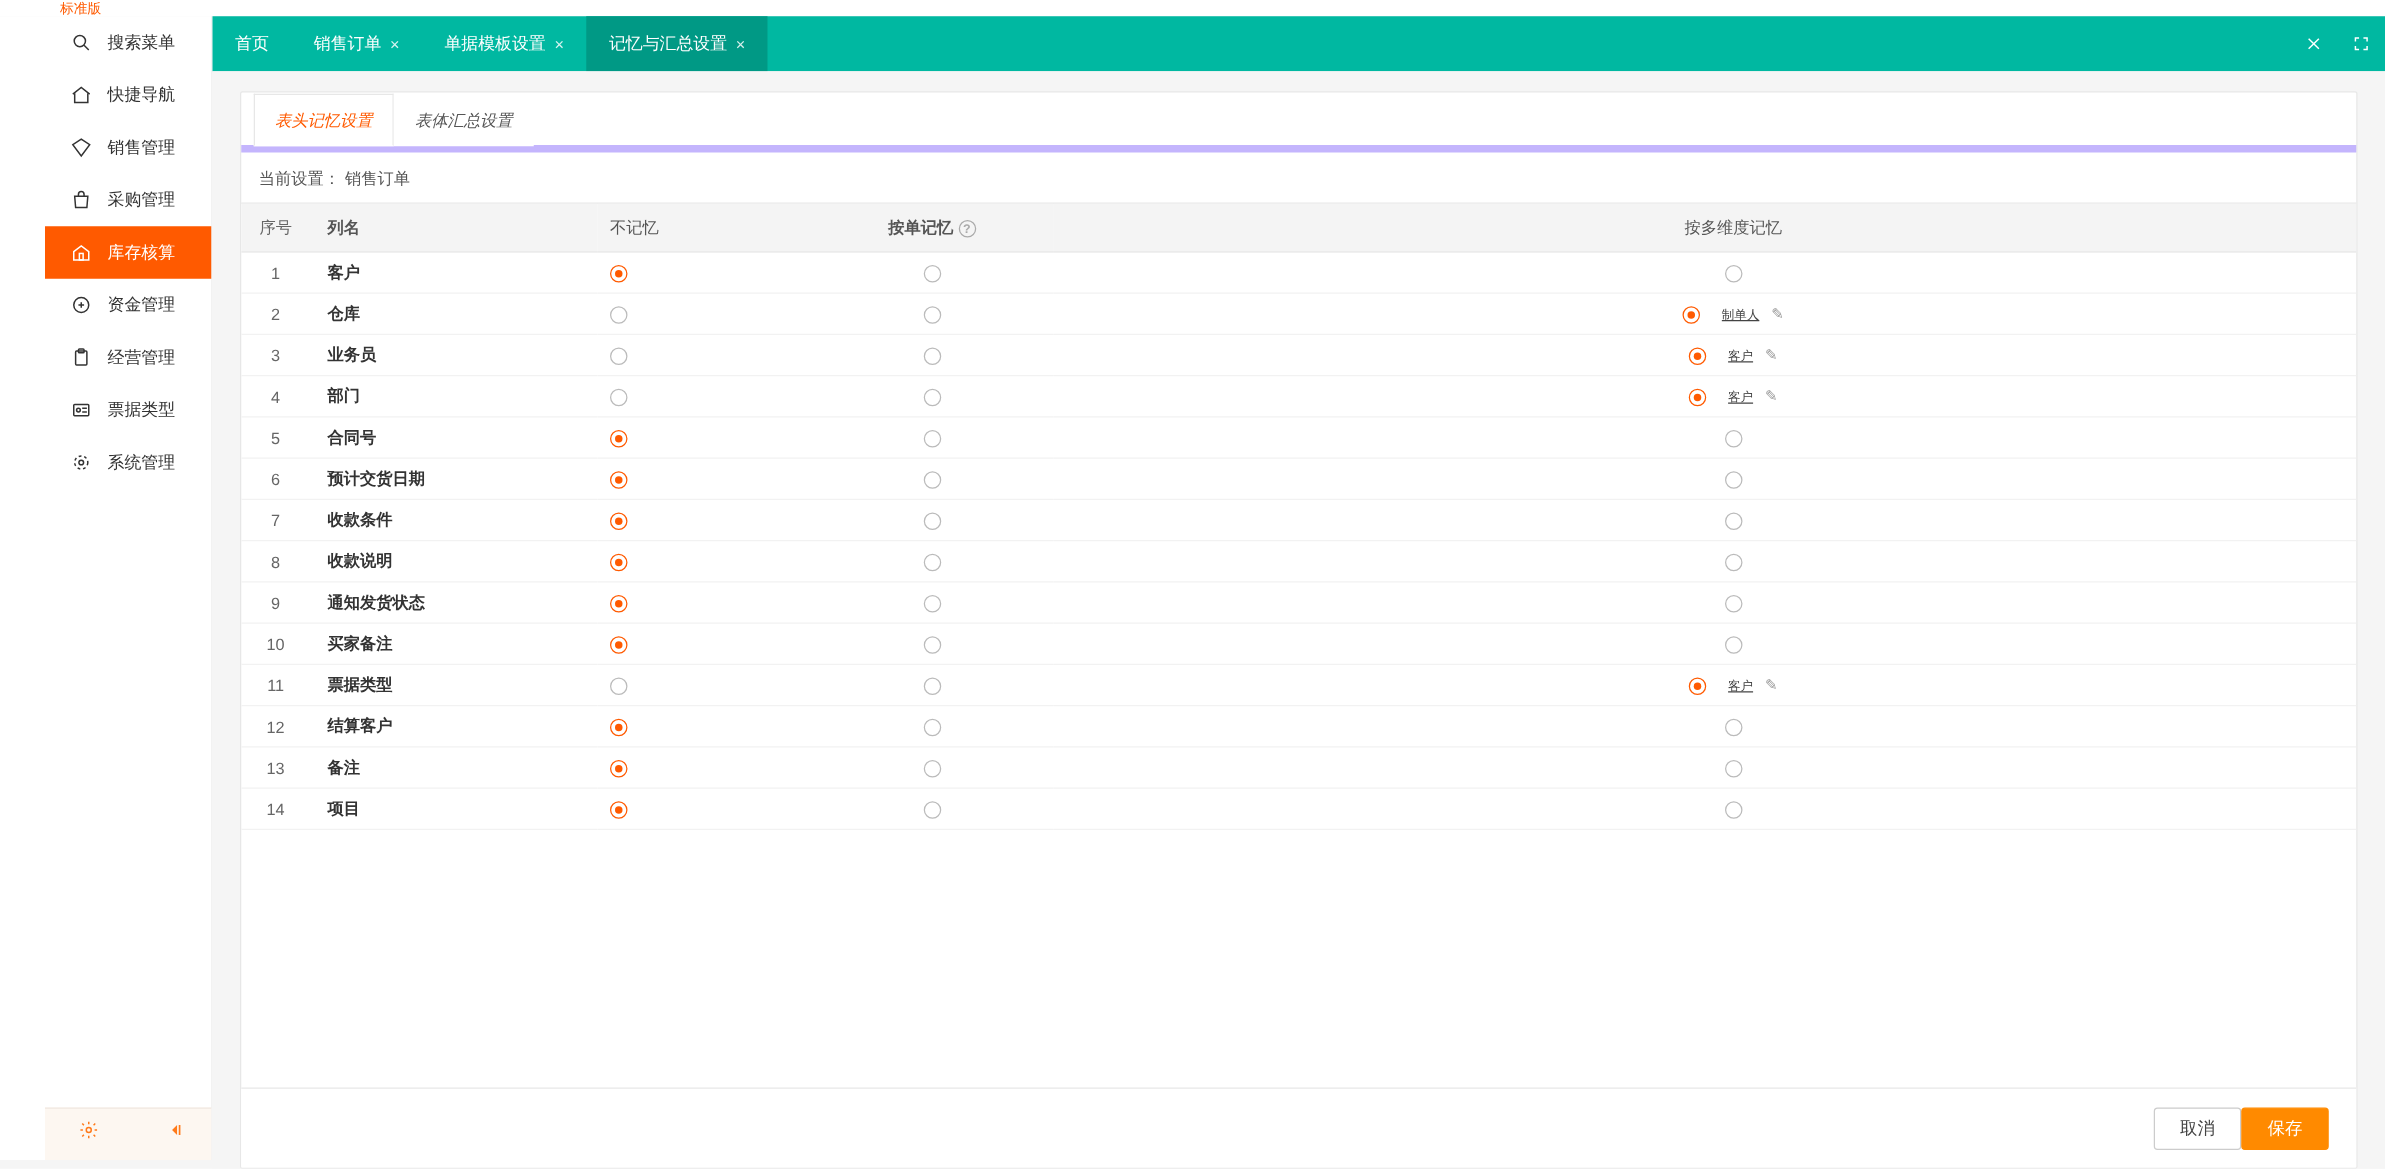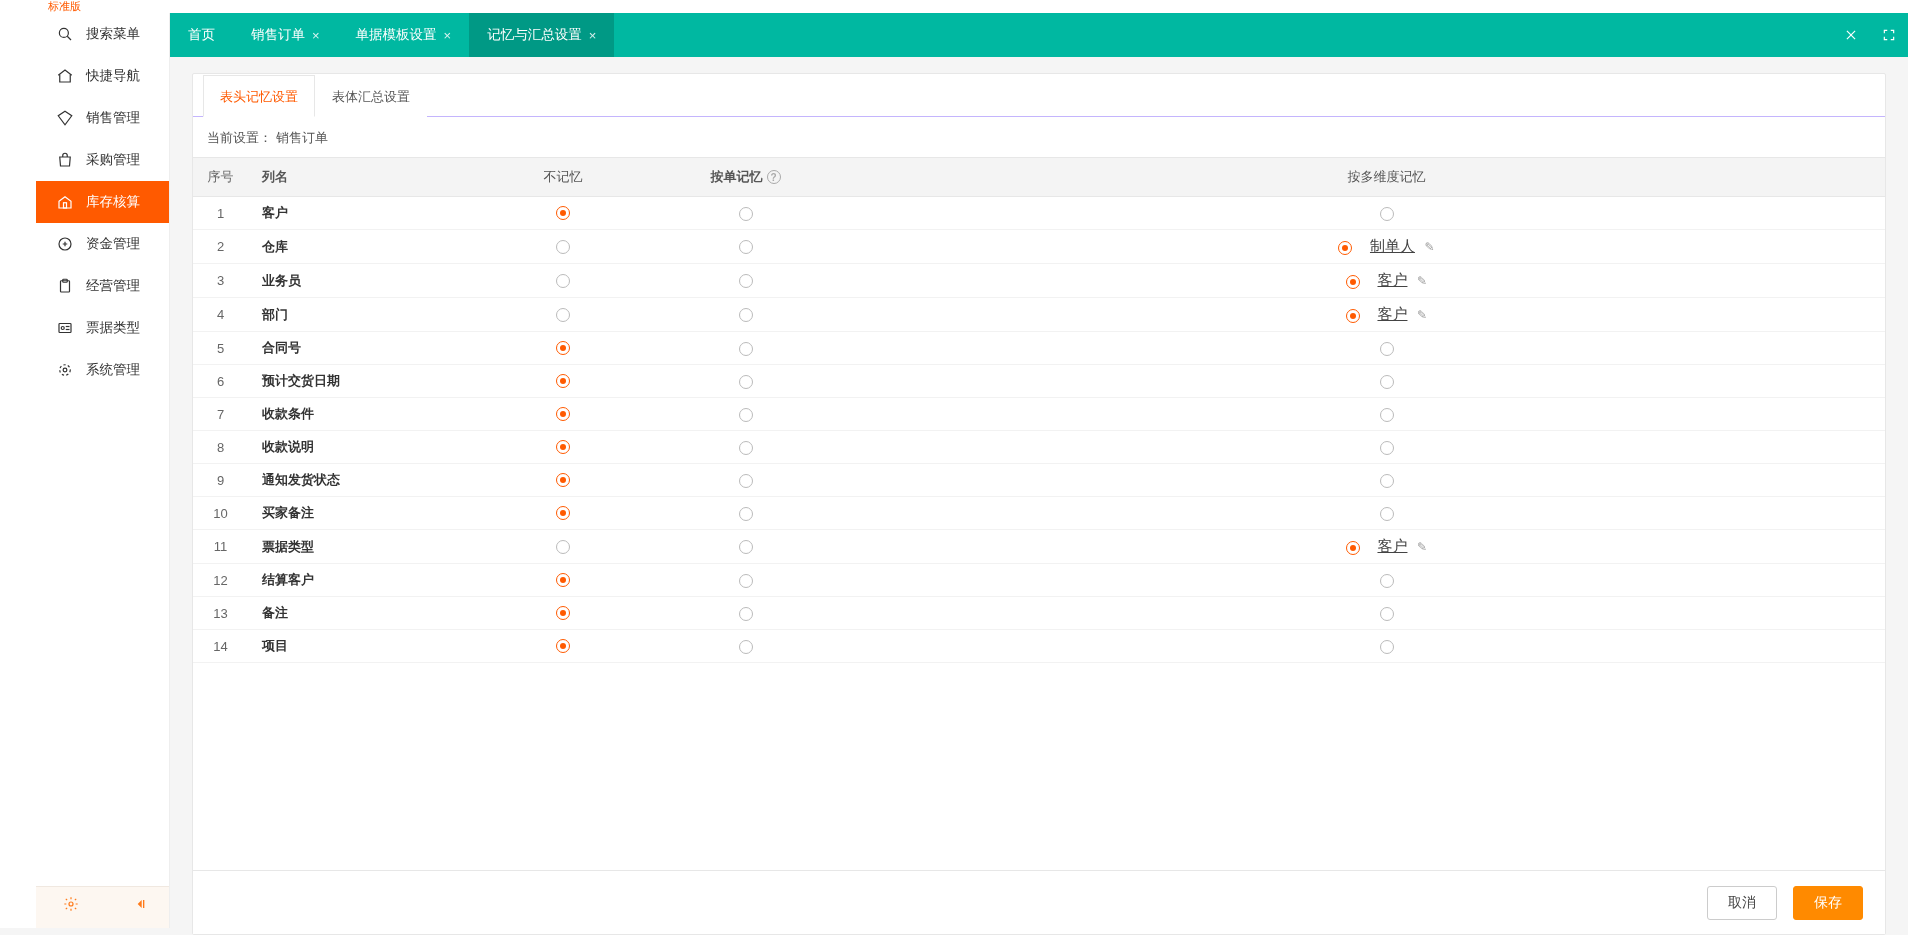--- a/index.html
+++ b/index.html
@@ -30,49 +30,49 @@
 .tab-bar .tab.active { background: #009985; }
 .tab-bar .tab .close { margin-left: 7px; font-size:13px; opacity:.85; }
 .tab-bar .right { margin-left:auto; display:flex; align-items:center; }
 .tab-bar .right .rbtn { width:38px; height:44px; display:flex; align-items:center; justify-content:center; cursor:pointer; }
 
 
 .content { flex:1; padding: 16px 22px 0 22px; display:flex; flex-direction:column; position:relative; background:#f5f5f5;}
 .card { background:#fff; flex:1; display:flex; flex-direction:column; border:1px solid #e7e7e7; border-radius:2px;}
 
 
-.subtab-row { display:flex; border-bottom:1px solid #c4b5fd; padding-left:10px;}
+.subtab-row { display:flex; border-bottom:6px solid #c4b5fd; padding-left:10px;font-style:italic;}
 .subtab { padding:12px 16px 10px; font-size:13px; color:#555; cursor:pointer; border:1px solid transparent; position:relative; top:1px; background:#fff;}
 .subtab.active { color:#ff5a00; border-color:#e7e7e7; border-bottom-color:#fff;}
 
 .cur-setting { padding:12px 14px 10px; font-size:13px; color:#555; border-bottom:1px solid #e7e7e7;}
 .cur-setting span.lbl { margin-right:4px;}
 
 
 .tbl { flex:1; overflow:auto;}
 .tbl table { width:100%; border-collapse:collapse; font-size:13px; color:#333;}
 .tbl th { background:#f4f4f4; font-weight:400; color:#555; text-align:left; padding:10px 10px; border-bottom:1px solid #e7e7e7;}
 .tbl td { padding:7px 10px; border-bottom:1px solid #f2f2f2;}
 .tbl th.col-idx, .tbl td.col-idx { width:55px; text-align:center; color:#666;}
 .tbl th.col-name, .tbl td.col-name { width:230px; padding-left:14px;font-weight:bold;}
-.tbl th.col-r1, .tbl td.col-r1 { width:170px; text-align:center;font-family:Liberation Mono, monospace;}
+.tbl th.col-r1, .tbl td.col-r1 { width:170px; text-align:left;}
 .tbl th.col-r2, .tbl td.col-r2 { width:195px; text-align:center;font-weight:bold;}
 .tbl th.col-r3, .tbl td.col-r3 { text-align:center; padding-left:55px;}
 .help-icon { display:inline-block; width:14px; height:14px; border:1px solid #aaa; border-radius:50%; font-size:10px; line-height:13px; text-align:center; color:#aaa; margin-left:4px;}
 
 
 .radio { display:inline-block; width:14px; height:14px; border:1px solid #bbb; border-radius:50%; position:relative; vertical-align:middle; cursor:pointer; background:#fff;}
 .radio.on { border-color:#ff5a00;}
 .radio.on::after { content:""; position:absolute; left:3px; top:3px; width:6px; height:6px; background:#ff5a00; border-radius:50%;}
 
-.dim-link { margin-left:14px; color:#444; text-decoration:underline; font-size:15px; cursor:pointer;}
+.dim-link { margin-left:14px; color:#444; text-decoration:underline; font-size:10px; cursor:pointer;}
 .edit-icon { margin-left:6px; color:#999; font-size:12px; cursor:pointer;}
 
 
-.footer { height:64px; border-top:1px solid #e7e7e7; display:flex; align-items:center; justify-content:flex-end; padding-right:22px; gap:16px; background:#fff;}
+.footer { height:64px; border-top:1px solid #e7e7e7; display:flex; align-items:center; justify-content:flex-end; padding-right:22px; gap:0; background:#fff;}
 .btn { min-width:70px; height:34px; padding:0 18px; font-size:14px; border-radius:3px; cursor:pointer; display:inline-flex; align-items:center; justify-content:center;}
 .btn-default { background:#fff; border:1px solid #ccc; color:#444;}
 .btn-primary { background:#ff8a00; border:1px solid #ff8a00; color:#fff;}
 
 </style>
 </head>
 <body>
 
 <div class="app">
   <div class="top-strip">

